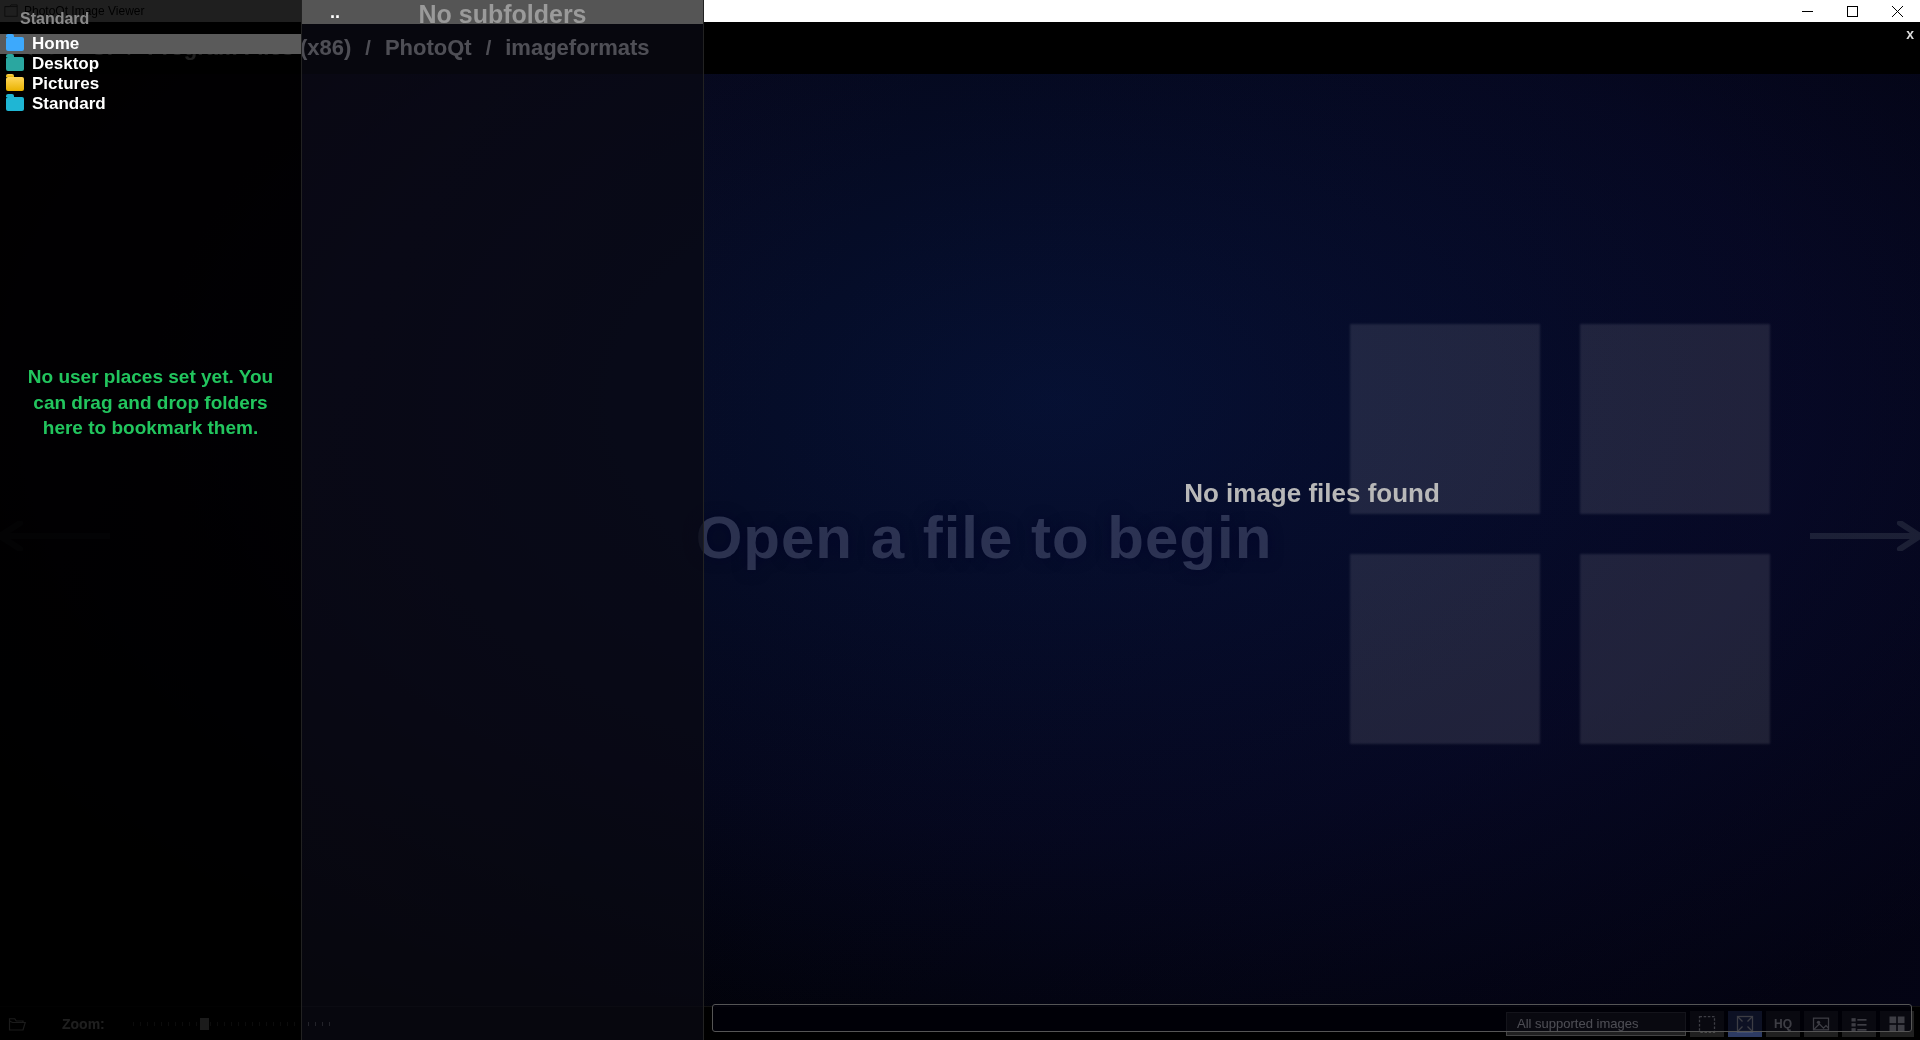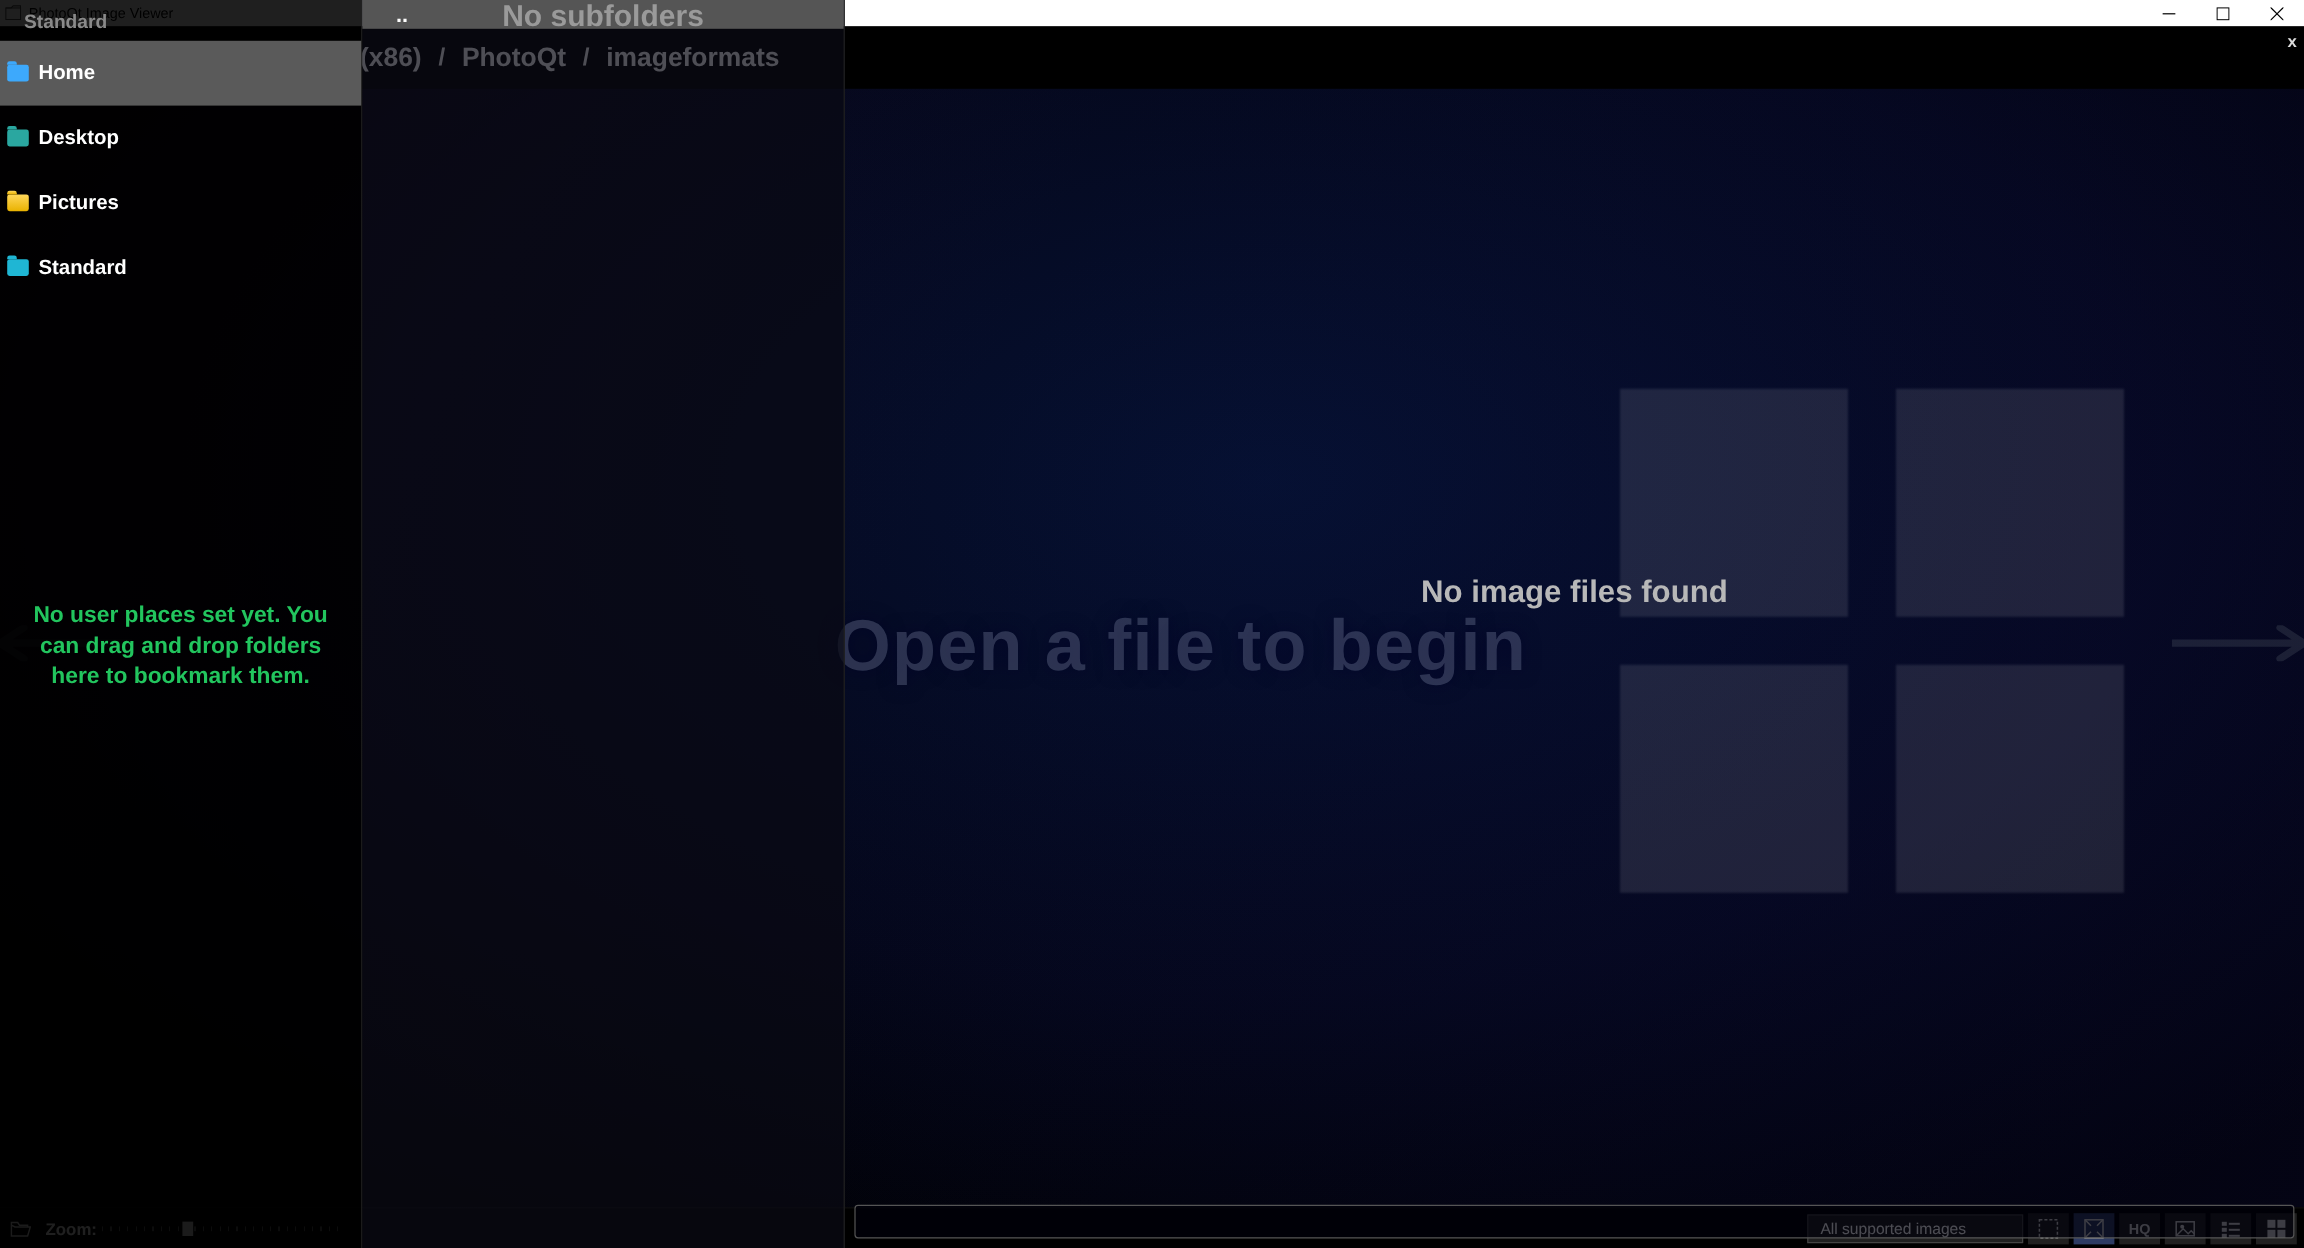--- a/index.html
+++ b/index.html
@@ -46,21 +46,21 @@
   .win-logo{position:absolute; right:150px; top:250px; width:420px; height:420px; opacity:0.1; filter:blur(1px);}
   .win-logo .pane{position:absolute;width:190px;height:190px;background:#fff;}
   .win-logo .p1{left:0;top:0;}
   .win-logo .p2{right:0;top:0;}
   .win-logo .p3{left:0;bottom:0;}
   .win-logo .p4{right:0;bottom:0;}
 
   
   .sidebar { width:302px; background:rgba(0,0,0,0.88); border-right:1px solid #222; display:flex; flex-direction:column; position:relative; z-index:2;}
   .sb-header { font-size:16px; font-weight:bold; color:#8a8a8a; padding:10px 20px 6px;}
-  .sb-item { display:flex; align-items:center; gap:8px; padding:17px 6px; font-size:17px; font-weight:600; color:#fff; cursor:pointer;}
+  .sb-item { display:flex; align-items:center; gap:8px; padding:0 6px; font-size:17px; font-weight:600; color:#fff; cursor:pointer;}
   .sb-item.active { background:#5a5a5a;}
   .fi { width:18px;height:14px; border-radius:2px; position:relative;}
   .fi::before{content:"";position:absolute;top:-3px;left:0;width:8px;height:3px;background:inherit;border-radius:2px 2px 0 0;}
   .fi.blue{background:#3da9fc;}
   .fi.teal{background:#2aa7a0;}
   .fi.yellow{background:linear-gradient(#ffd75a,#e9b200);}
   .fi.cyan{background:#1fb6d4;}
   .sb-places-msg{ color:#22c55e; font-size:19px; font-weight:700; text-align:center; padding:0 14px; line-height:1.35; margin-top:250px;}
 
   
@@ -70,21 +70,21 @@
   .midcol .empty span{ font-size:25px; font-weight:700; color:#9a9a9a;}
 
   
   .preview-panel{position:absolute; left:704px; right:0; top:0; bottom:0; z-index:2;}
   .preview-msg{ position:absolute; left:0;right:0; top:46%; text-align:center; font-size:26px; font-weight:700; color:#b8b8b8;}
   .search-row{ position:absolute; left:8px; right:8px; bottom:8px; height:28px; }
   .search-row input{ width:100%; height:100%; background:rgba(0,0,10,0.7); border:1px solid #555; border-radius:3px; color:#ddd; padding:0 8px; font-size:14px;}
 
   
   .bottombar { height:34px; background:#000; border-top:1px solid #111; display:flex; align-items:center; padding:0 6px; }
-  .bb-left{ display:flex; align-items:center; gap:4px;}
+  .bb-left{ display:flex; align-items:center; gap:28px;}
   .bb-open{ width:22px;height:22px; display:flex;align-items:center;justify-content:center; border:1px solid transparent; cursor:pointer;}
   .bb-open svg{width:18px;height:16px;fill:#dcdcdc;}
   .bb-zoom-label{ font-size:14px; font-weight:700; color:#fff; margin-left:6px;}
   .bb-slider{ width:200px; height:16px; position:relative;}
   .bb-slider .rail{position:absolute;left:0;right:0;top:6px;height:4px;
      background:repeating-linear-gradient(90deg,#666 0 1px,transparent 1px 7px);}
   .bb-slider .thumb{position:absolute;top:2px;width:9px;height:12px;background:#d8d8d8;}
   .bb-spacer{flex:1;}
   .bb-combo{ height:24px; min-width:180px; background:#202020; border:1px solid #444; color:#fff; font-size:13px; padding:0 10px; display:flex;align-items:center; cursor:pointer;}
   .bb-btn{ width:34px;height:26px; display:flex;align-items:center;justify-content:center; margin-left:4px; cursor:pointer; background:#202020;}

